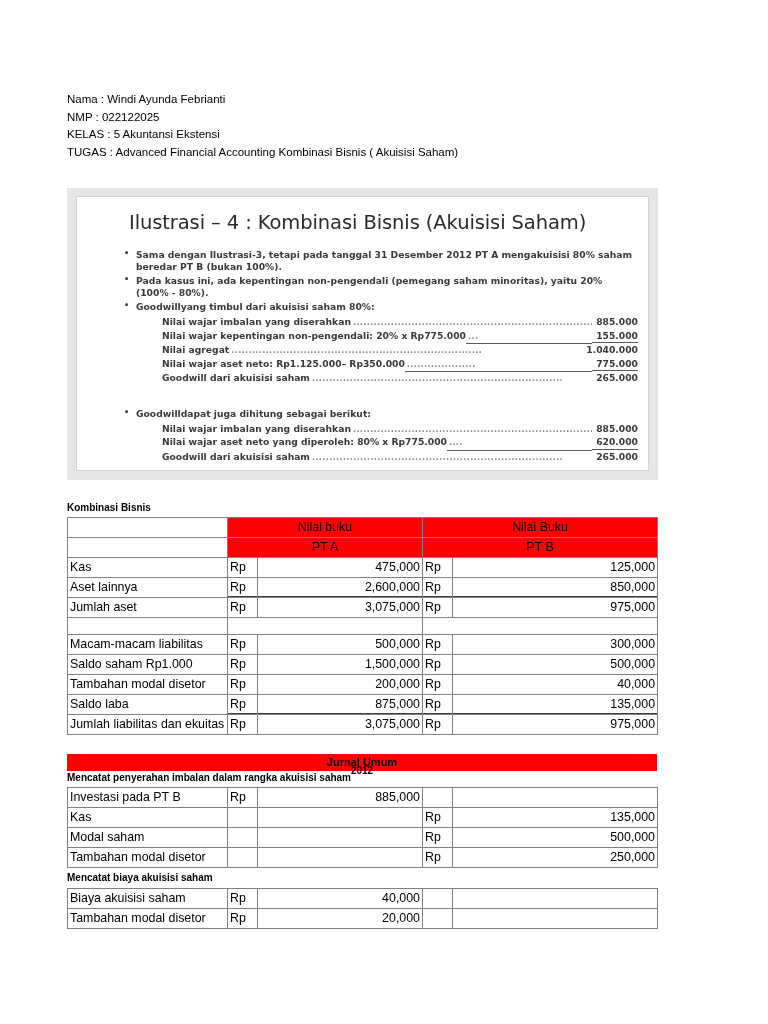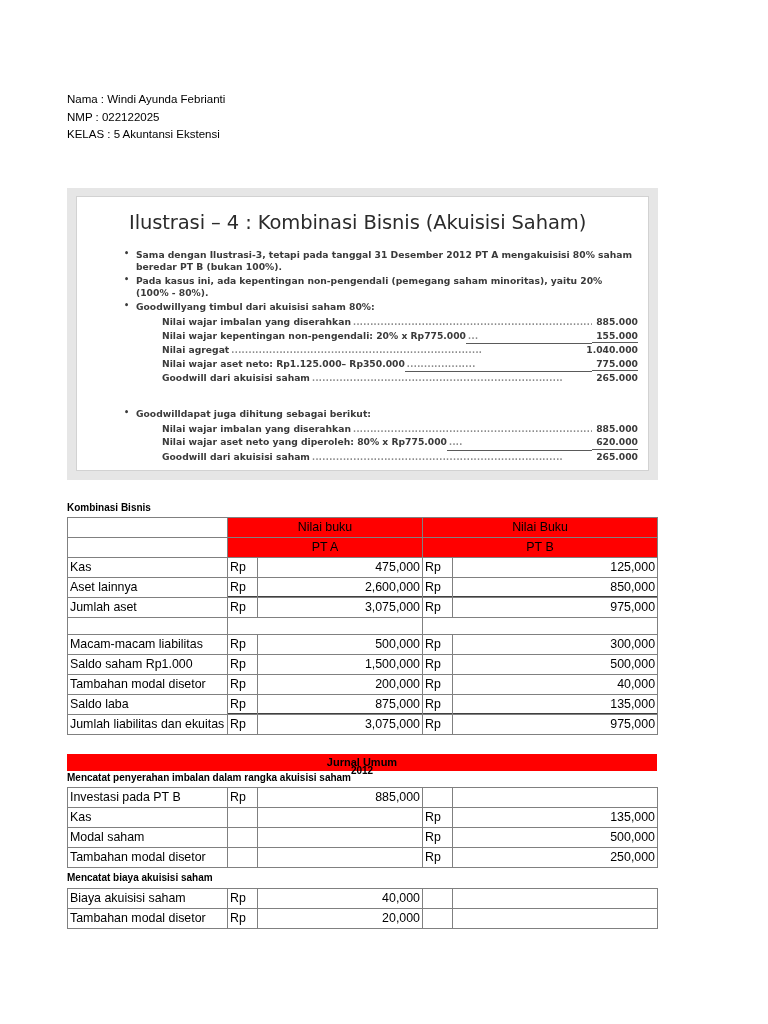--- a/index.html
+++ b/index.html
@@ -208,20 +208,21 @@
 </style>
 </head>
 <body>
 
 <div class="page">
 
   <div class="header-block">
     <div class="header-line">Nama : Windi Ayunda Febrianti</div>
     <div class="header-line">NMP : 022122025</div>
     <div class="header-line">KELAS : 5 Akuntansi Ekstensi</div>
+    <div class="header-line">TUGAS : Advanced Financial Accounting Kombinasi Bisnis ( Akuisisi Saham)</div>
   </div>
 
   <div class="slide-wrap">
     <div class="slide-inner">
       <div class="slide-title">Ilustrasi – 4 : Kombinasi Bisnis (Akuisisi Saham)</div>
       <div class="slide-body">
 
         <div class="bullet-row">Sama dengan Ilustrasi-3, tetapi pada tanggal 31 Desember 2012 PT A mengakuisisi 80% saham beredar PT B (bukan 100%).</div>
         <div class="bullet-row">Pada kasus ini, ada kepentingan non-pengendali (pemegang saham minoritas), yaitu 20% (100% - 80%).</div>
         <div class="bullet-row">Goodwillyang timbul dari akuisisi saham 80%:</div>

